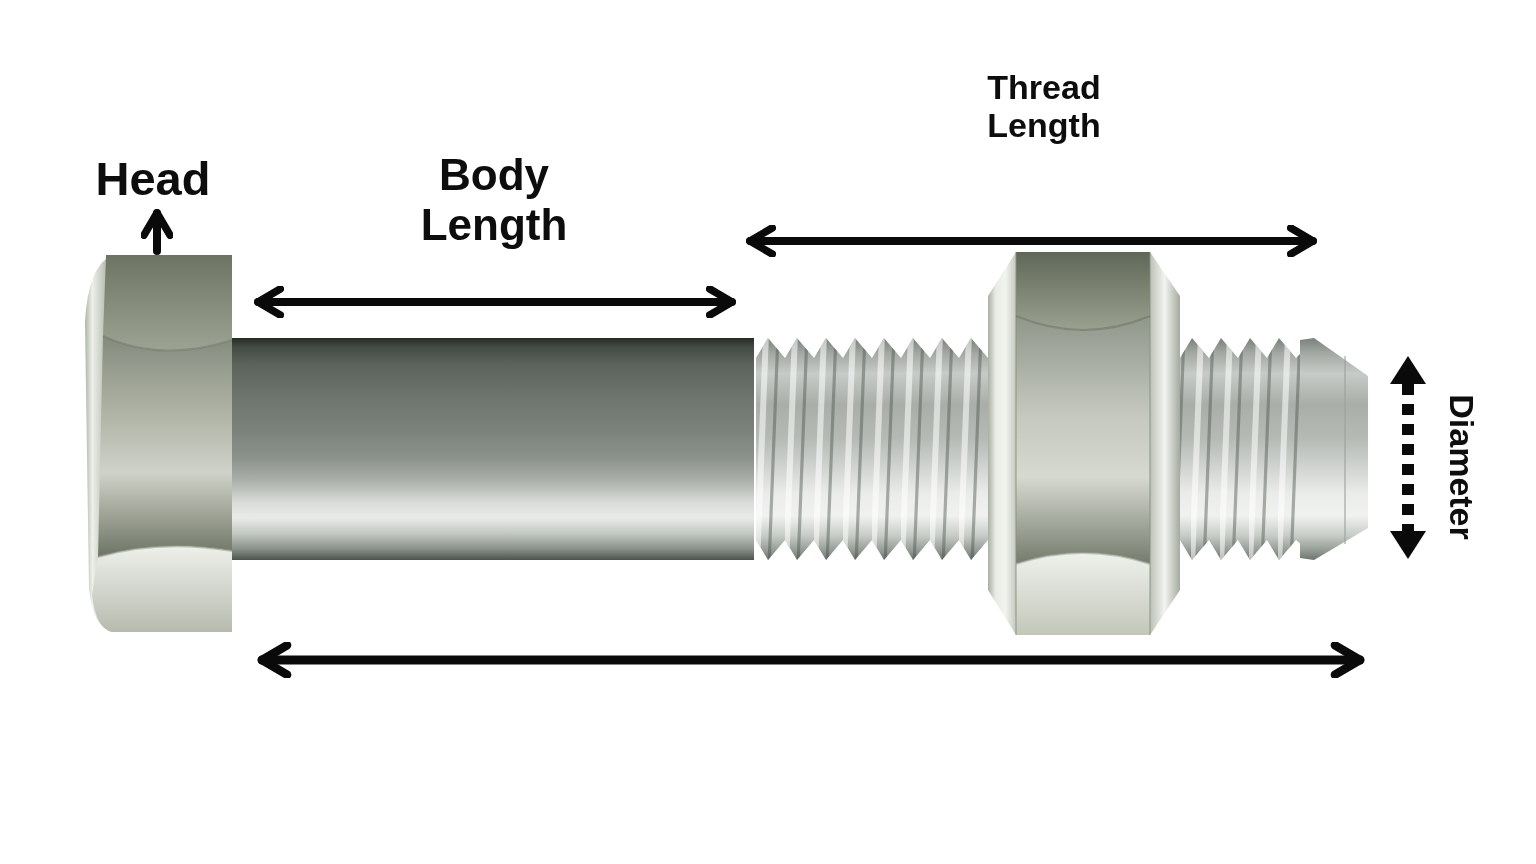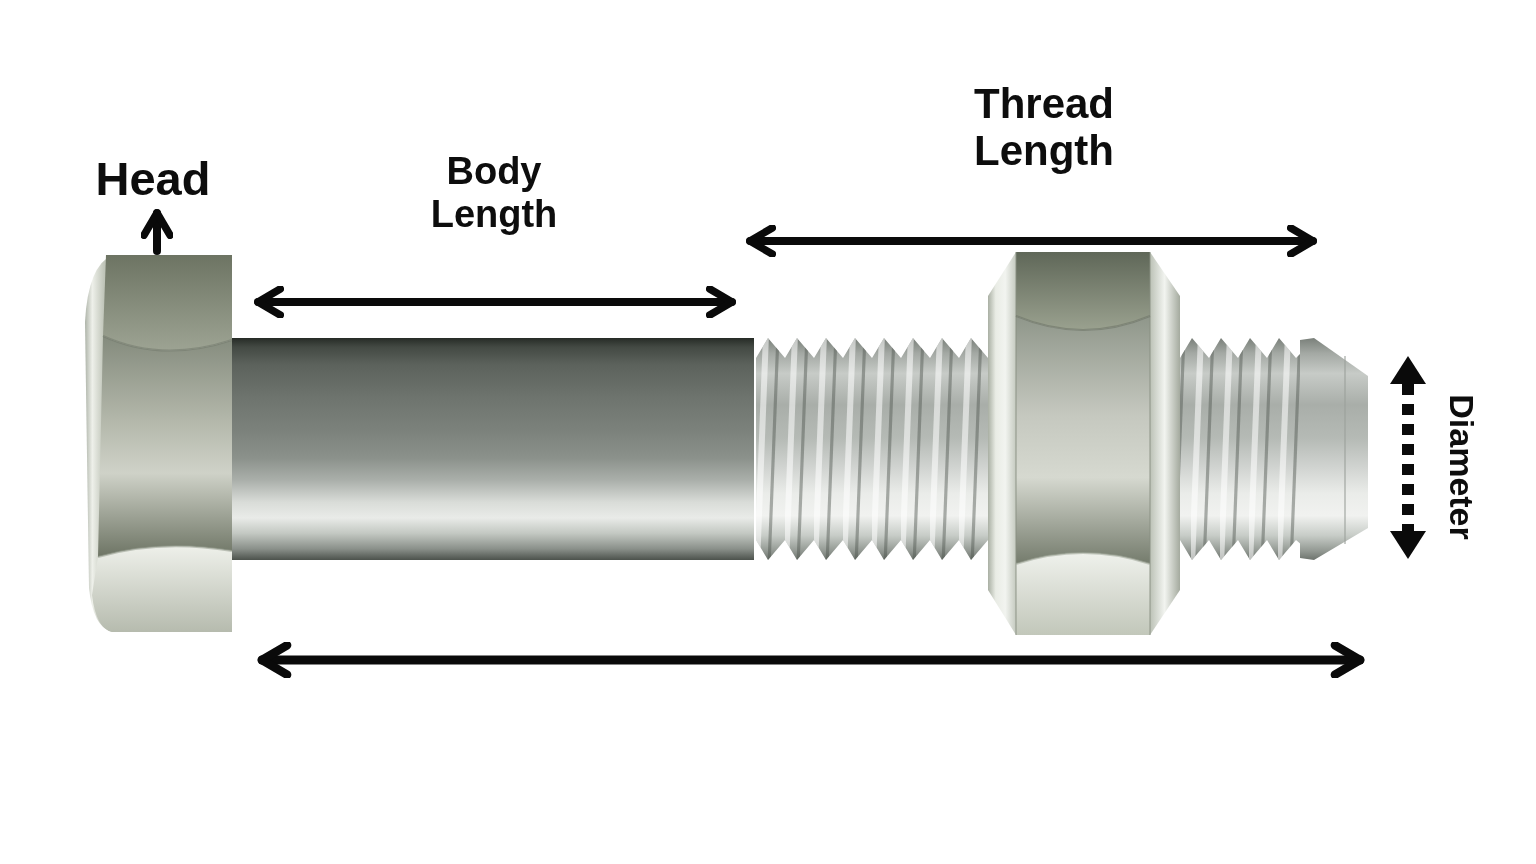--- a/index.html
+++ b/index.html
@@ -6,22 +6,22 @@
   .canvas{
     position:relative;width:1536px;height:864px;background:#ffffff;
     overflow:hidden;font-family:"Liberation Sans",sans-serif;
   }
   .bolt-svg{position:absolute;left:0;top:0;}
   .label{
     position:absolute;color:#0d0d0d;font-weight:700;text-align:center;
     white-space:pre-line;line-height:1.13;user-select:none;
   }
   .label-head{left:58px;top:152px;width:190px;font-size:47px;font-weight:800;text-align:center;}
-  .label-body-length{left:368px;top:150px;width:252px;font-size:38px;}
-  .label-thread-length{left:918px;top:80px;width:252px;font-size:42px;}
+  .label-body-length{left:368px;top:150px;width:252px;font-size:44px;}
+  .label-thread-length{left:918px;top:68px;width:252px;font-size:34px;}
   .label-shank{left:626px;top:688px;width:310px;font-size:46px;}
   .label-diameter{
     left:1380px;top:446px;width:164px;height:42px;font-size:34px;
     display:flex;align-items:center;justify-content:center;
     transform:rotate(90deg);
   }
 </style>
 </head>
 <body>
 

